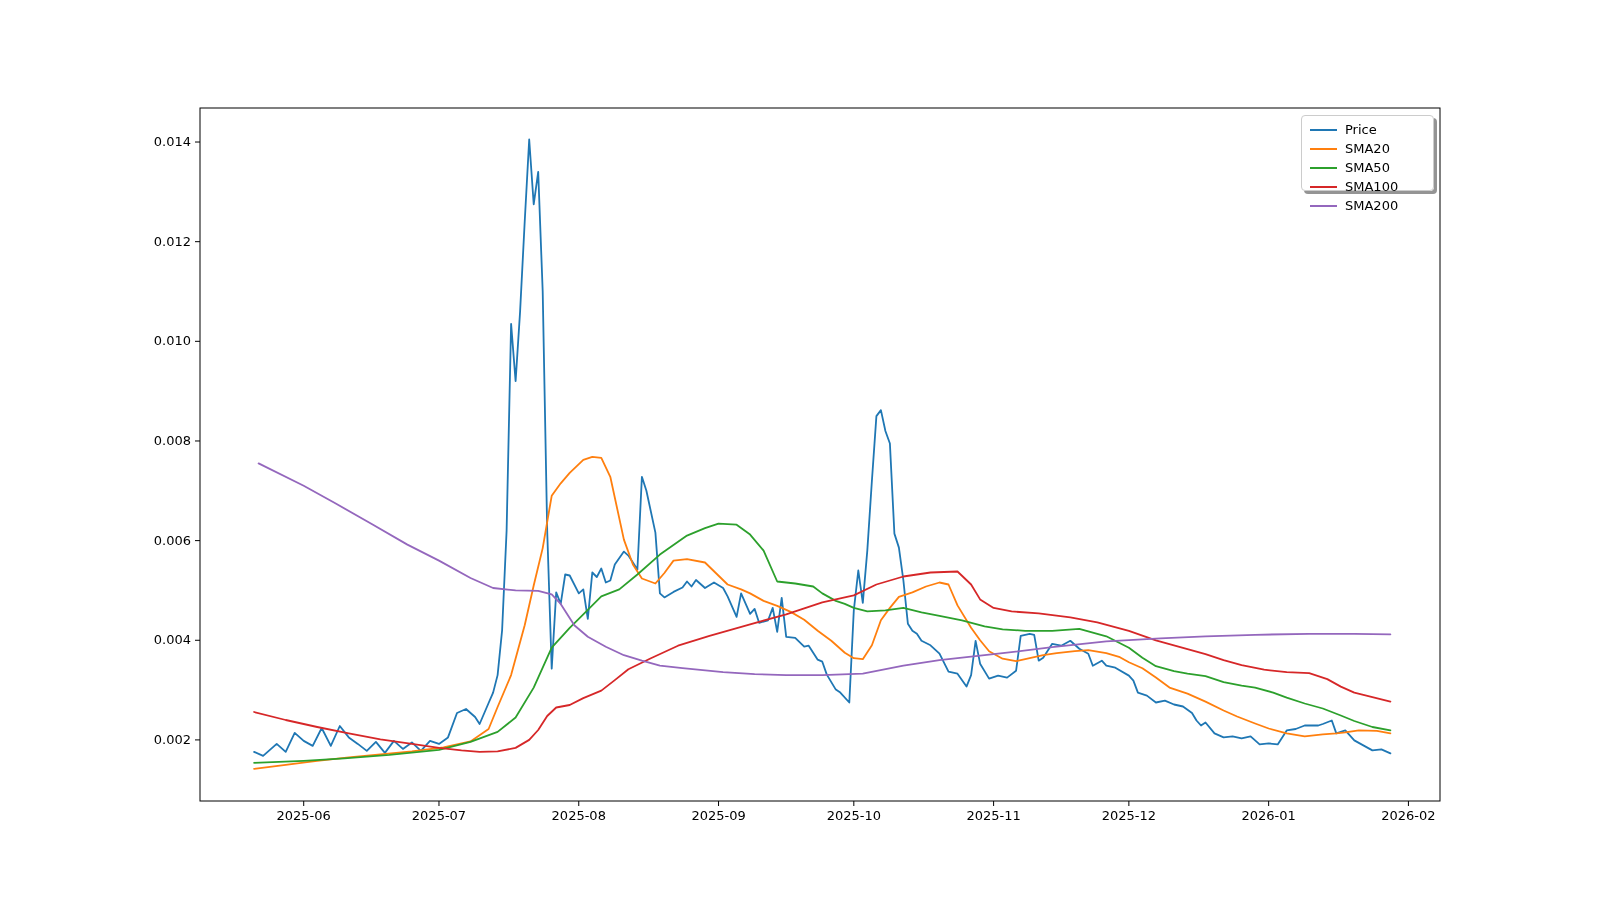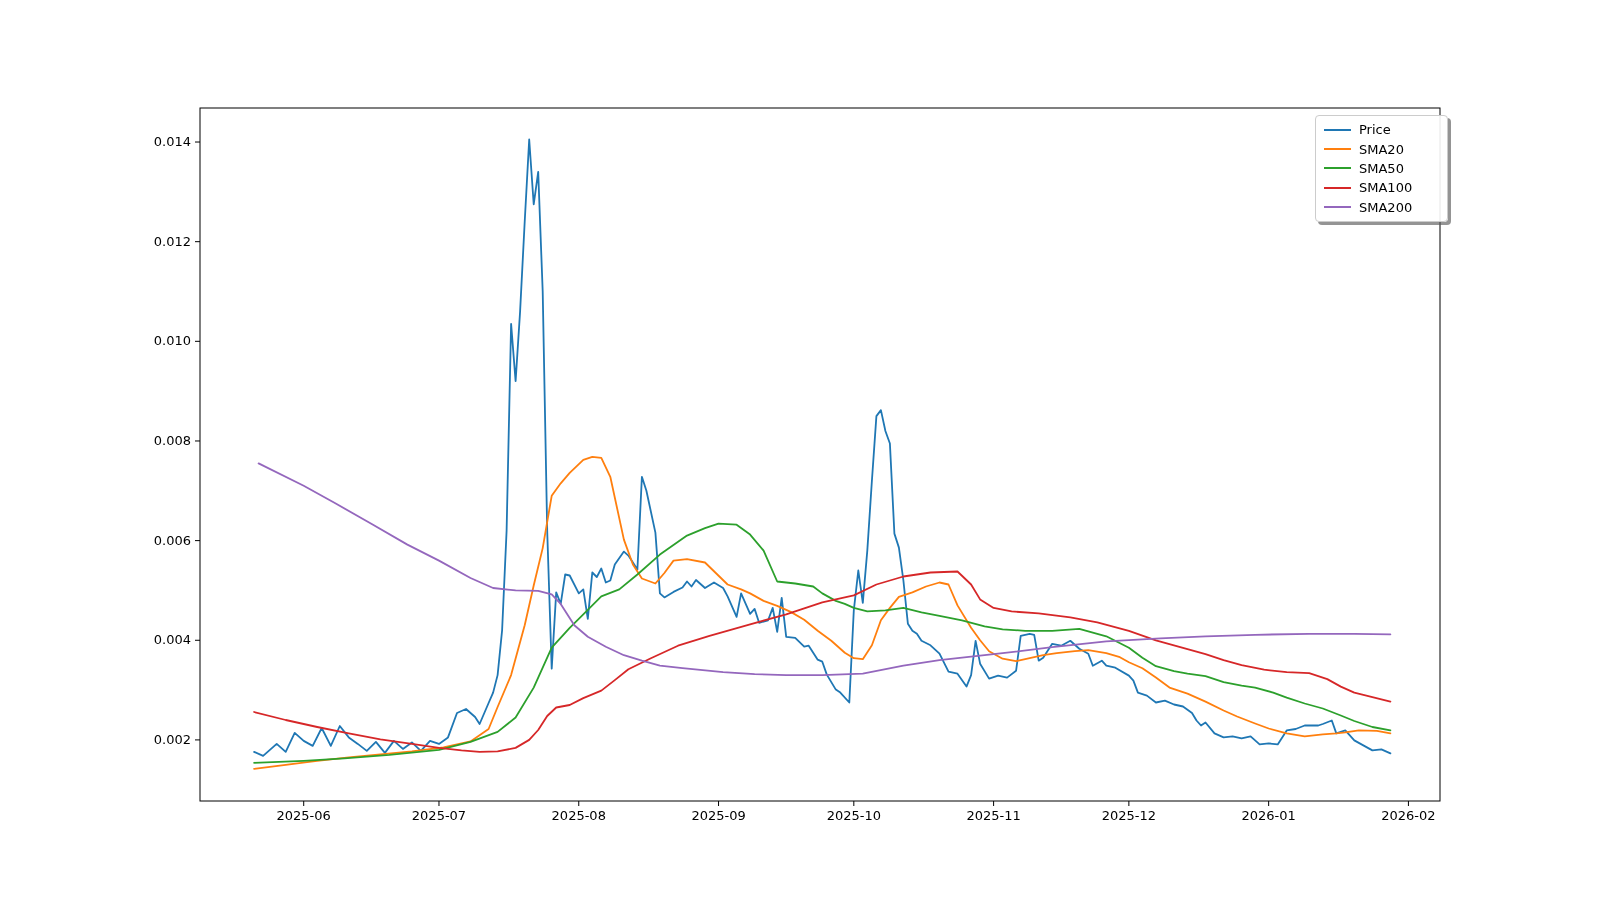--- a/index.html
+++ b/index.html
@@ -20,31 +20,30 @@
   svg text.ticklabel {
     font-family: "DejaVu Sans", sans-serif;
     font-size: 13px;
     fill: #000000;
   }
   .legend {
     position: absolute;
     left: 1301px;
     top: 115px;
     width: 133px;
-    height: 107px;
+    height: 76px;
     box-sizing: border-box;
     background: rgba(255,255,255,0.9);
     border: 1px solid #cccccc;
     border-radius: 4px;
     box-shadow: 3px 3px 0 rgba(90,90,90,0.65);
     display: flex;
     flex-direction: column;
     justify-content: space-around;
     padding: 4px 8px;
-    margin-left: 14px;
   }
   .legend-row {
     display: flex;
     align-items: center;
     height: 19px;
   }
   .legend-swatch {
     display: inline-block;
     width: 27px;
     height: 2px;

